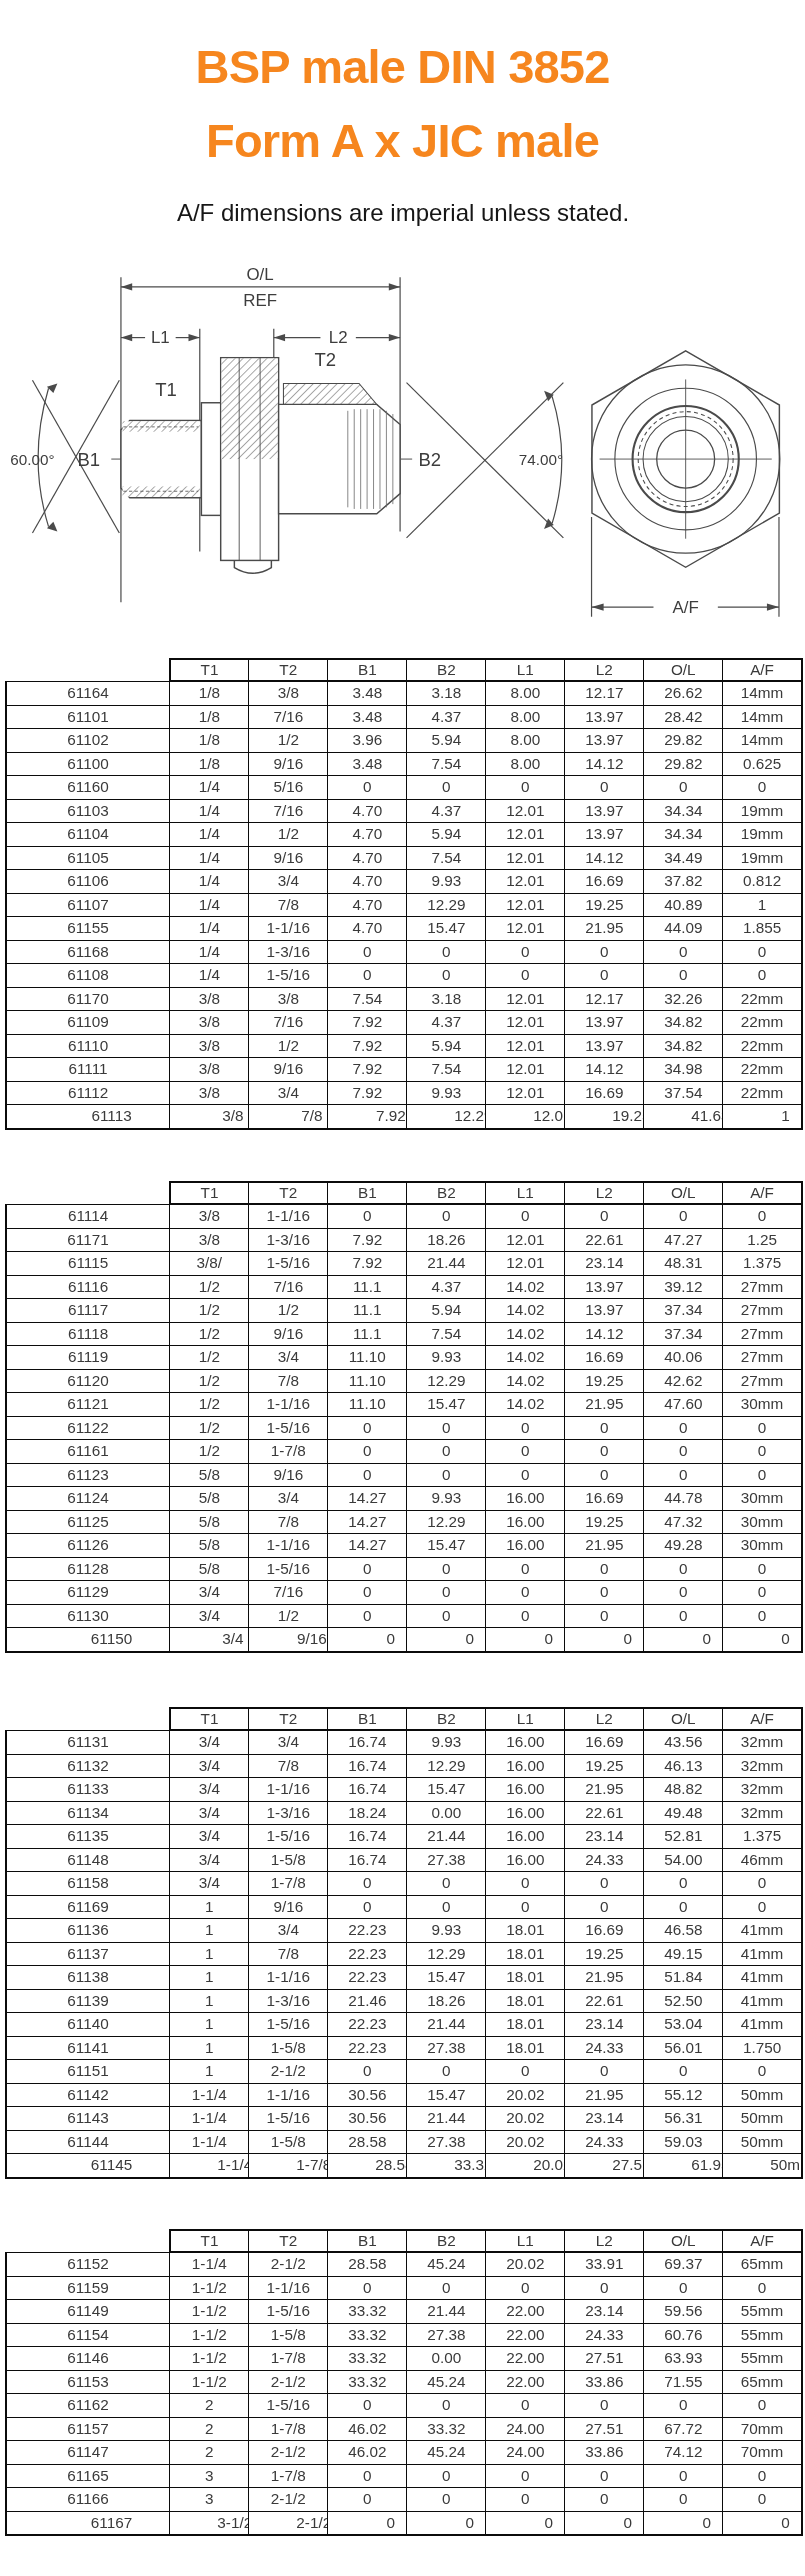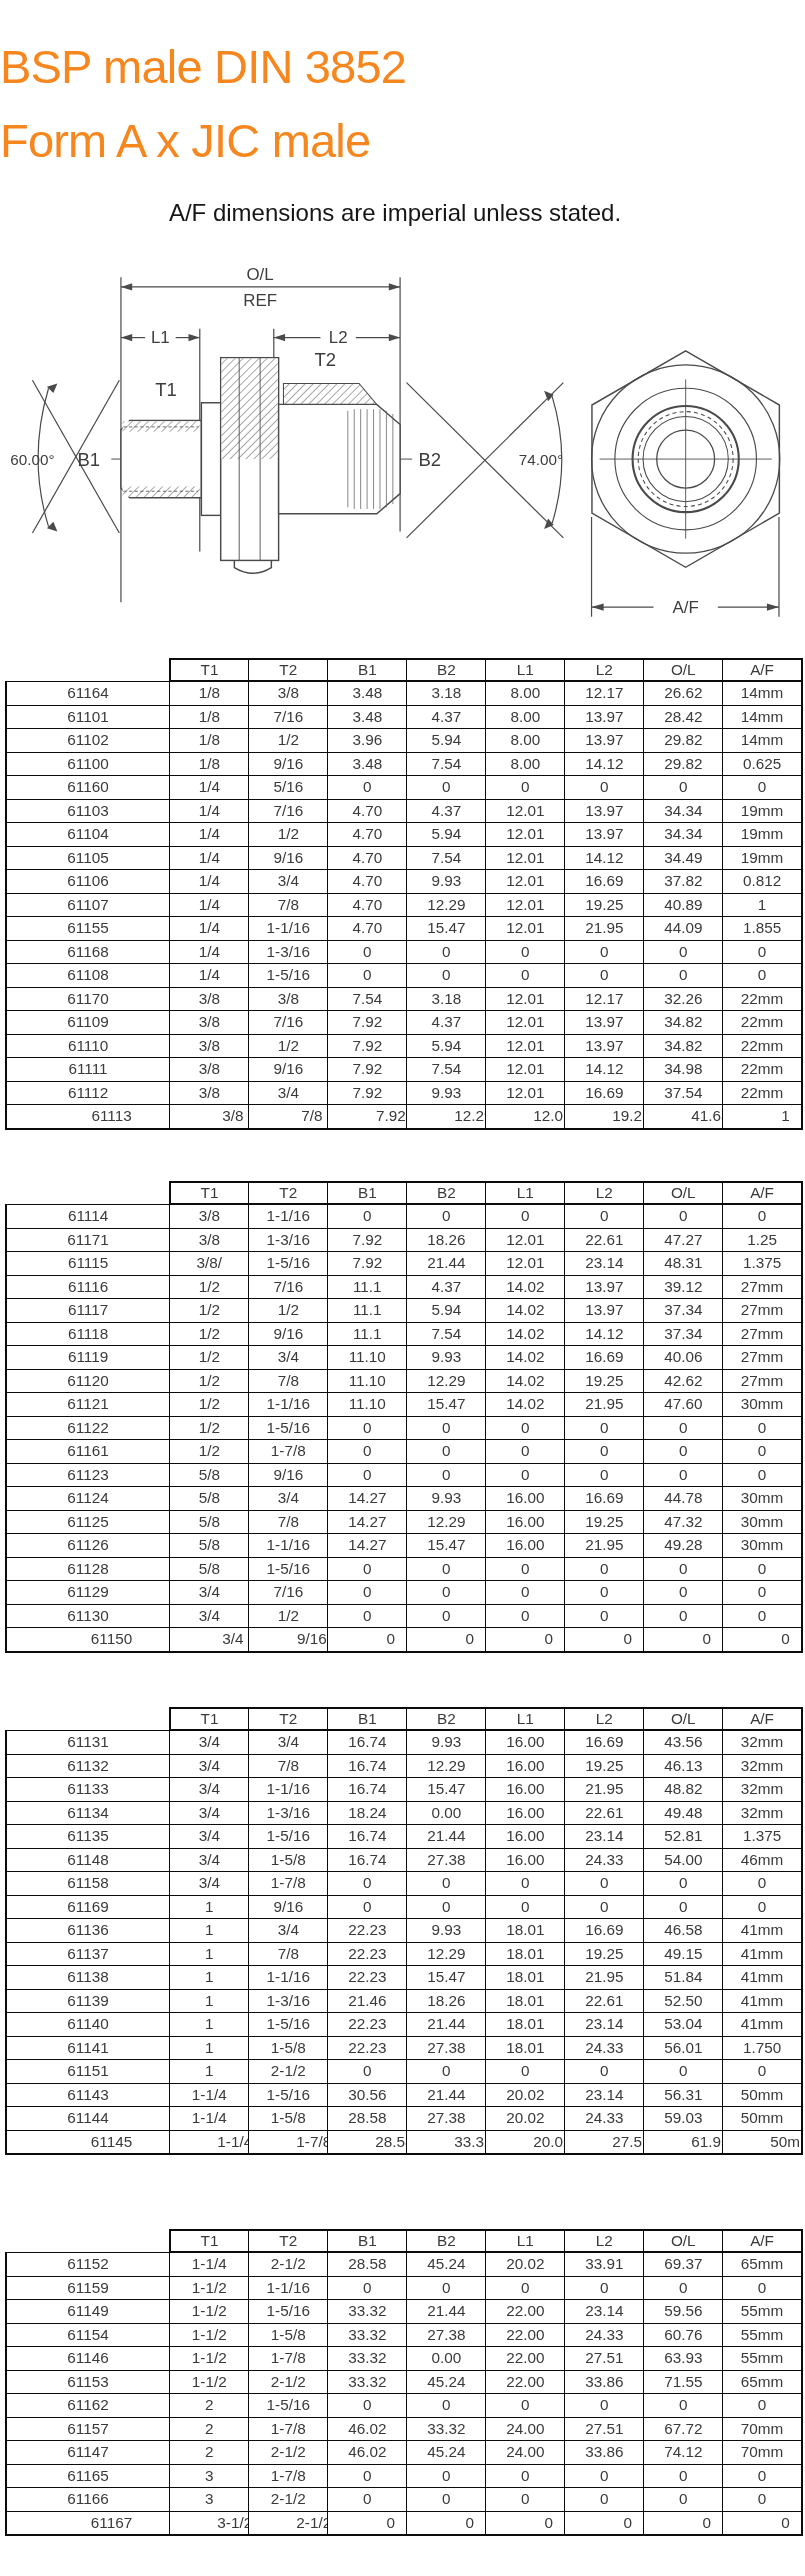--- a/index.html
+++ b/index.html
@@ -1,22 +1,22 @@
 <!DOCTYPE html>
 <html style="font-size:13px"><head>
 <meta charset="utf-8">
 <style>
   html,body{margin:0;padding:0;}
   body{width:805px;height:2576px;background:#ffffff;position:relative;overflow:hidden;
        font-family:"Liberation Sans",sans-serif;}
-  .title{position:absolute;left:0;width:805px;font-weight:400;
+  .title{position:absolute;left:0;width:805px;text-align:center;font-weight:700;
          color:#F6861E;font-size:47px;line-height:48px;letter-spacing:-0.8px;}
   #title-line1{top:43px;}
   #title-line2{top:117px;}
-  .subtitle{position:absolute;top:199px;left:4px;width:782px;text-align:center;
+  .subtitle{position:absolute;top:199px;left:12px;width:782px;text-align:center;
             font-size:24px;color:#161616;}
   #drawing{position:absolute;top:266px;left:0;}
   .tblwrap{position:absolute;left:4.8px;width:795px;}
   #sec0{top:658px;} #sec1{top:1181px;} #sec2{top:1707px;} #sec3{top:2229px;}
   table{border-collapse:collapse;table-layout:fixed;width:795px;
         font-family:"Liberation Sans",sans-serif;font-size:15.3px;color:#3a3a3a;}
   th,td{border:1.6px solid #0b0b0b;text-align:center;padding:0;height:22.5px;
         font-weight:400;overflow:hidden;white-space:nowrap;}
   th{height:20px;border-top-width:2.4px;border-bottom-width:2.4px;}
   th.corner{border:none;}
@@ -788,20 +788,31 @@
           <td>1</td>
           <td>2-1/2</td>
           <td>0</td>
           <td>0</td>
           <td>0</td>
           <td>0</td>
           <td>0</td>
           <td class="lastcol">0</td>
         </tr>
         <tr>
+          <td class="partcol">61142</td>
+          <td>1-1/4</td>
+          <td>1-1/16</td>
+          <td>30.56</td>
+          <td>15.47</td>
+          <td>20.02</td>
+          <td>21.95</td>
+          <td>55.12</td>
+          <td class="lastcol">50mm</td>
+        </tr>
+        <tr>
           <td class="partcol">61143</td>
           <td>1-1/4</td>
           <td>1-5/16</td>
           <td>30.56</td>
           <td>21.44</td>
           <td>20.02</td>
           <td>23.14</td>
           <td>56.31</td>
           <td class="lastcol">50mm</td>
         </tr>

